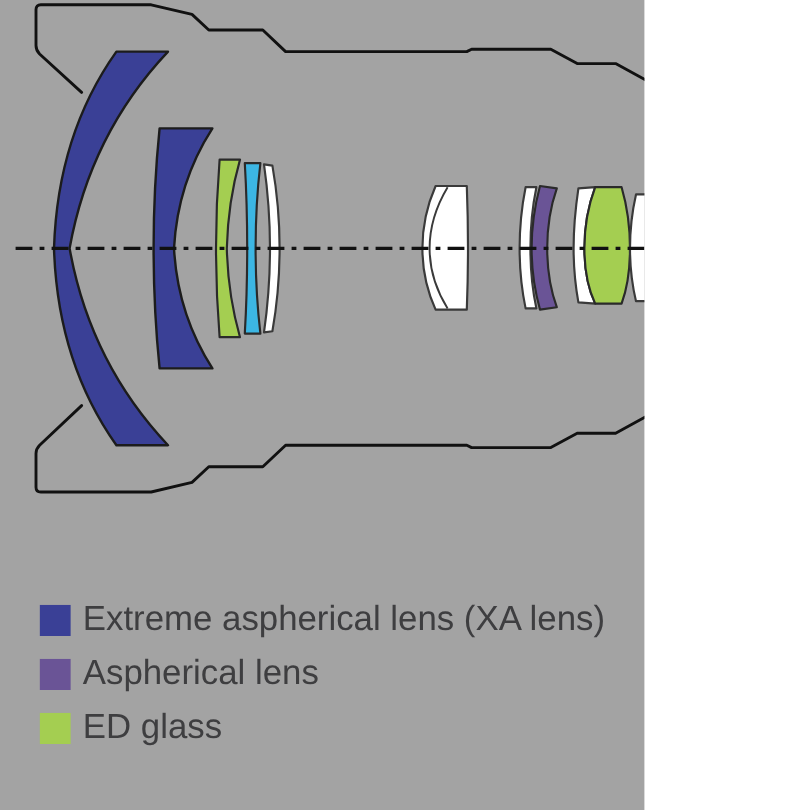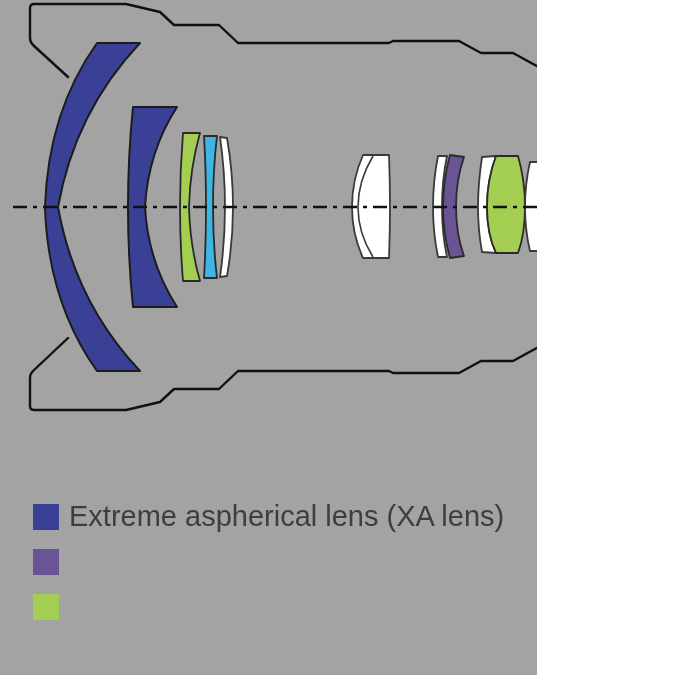--- a/index.html
+++ b/index.html
@@ -121,23 +121,25 @@
       <svg class="swatch" width="26" height="26">
         <rect x="0" y="0" width="26" height="26" fill="#3A4096"></rect>
       </svg>
       <span class="legend-label">Extreme aspherical lens (XA lens)</span>
     </div>
 
     <div class="legend-row">
       <svg class="swatch" width="26" height="26">
         <rect x="0" y="0" width="26" height="26" fill="#6A5496"></rect>
       </svg>
+      <span class="legend-label">Aspherical lens</span>
     </div>
 
 
     <div class="legend-row">
       <svg class="swatch" width="26" height="26">
         <rect x="0" y="0" width="26" height="26" fill="#A4CE51"></rect>
       </svg>
+      <span class="legend-label">ED glass</span>
     </div>
 
   </div>
 </div>
 
 </body></html>

